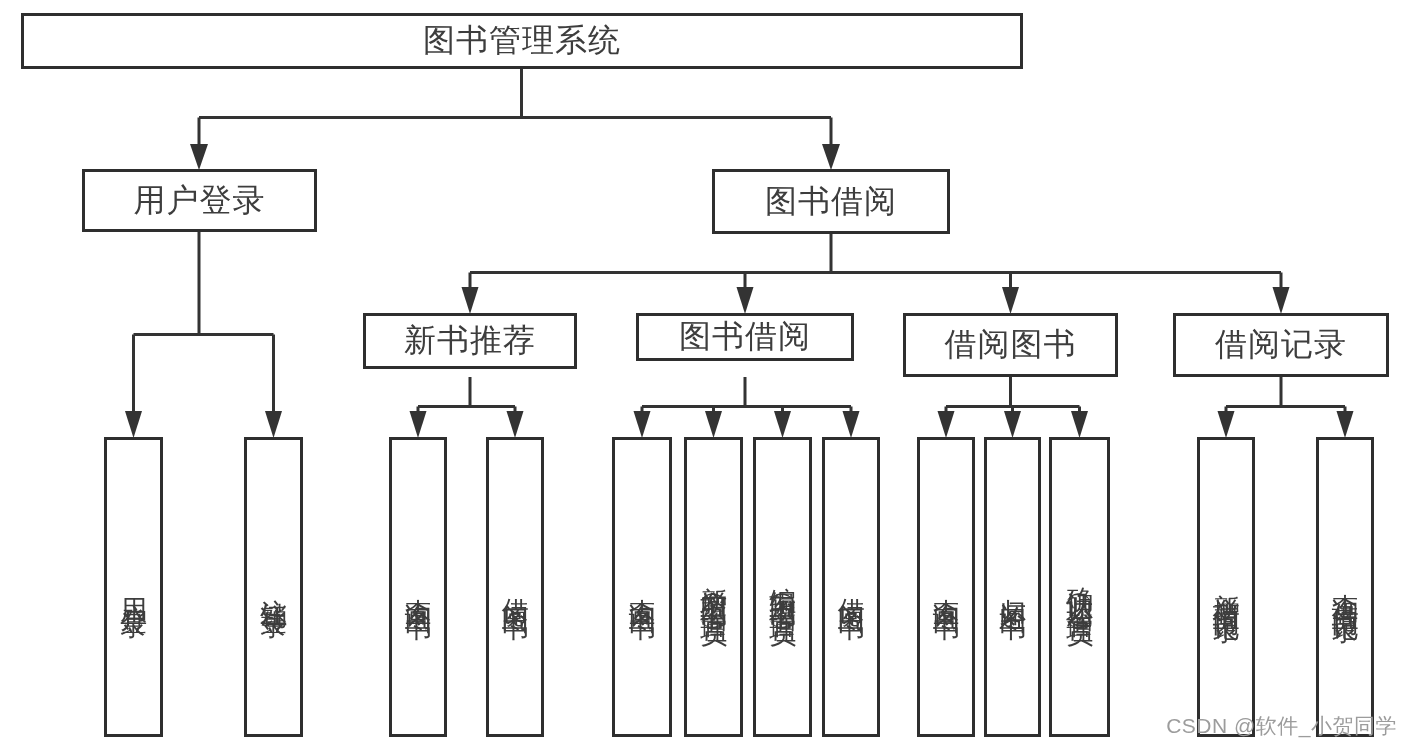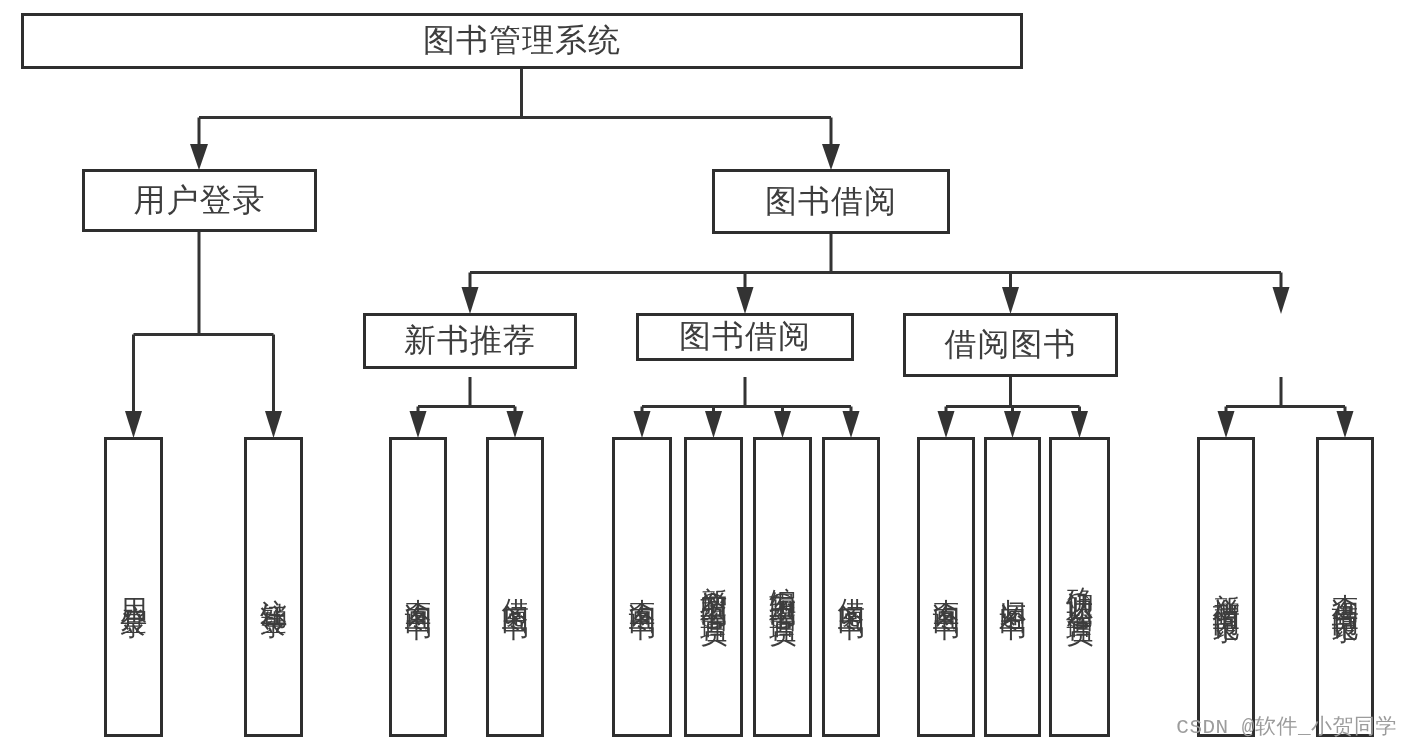--- a/index.html
+++ b/index.html
@@ -14,21 +14,21 @@
     display:flex; align-items:center; justify-content:center;
     color:#3d3d3d;
   }
   .h { font-size:32px; letter-spacing:1px; white-space:nowrap; }
   .v span {
     writing-mode:vertical-rl; text-orientation:mixed;
     font-size:27px; letter-spacing:5px; line-height:1.05; white-space:nowrap;
   }
   #watermark {
     position:absolute; right:8px; top:712px;
-    font-size:21px; color:#9c9c9c; letter-spacing:0.5px; white-space:nowrap;font-family:Liberation Mono, monospace;
+    font-size:21px; color:#9c9c9c; letter-spacing:0.5px; white-space:nowrap;
   }
 </style>
 </head>
 <body>
 
 <div id="canvas">
 
   <svg id="wires" viewBox="0 0 1405 747" xmlns="http://www.w3.org/2000/svg">
     <g stroke="#333333" stroke-width="3" fill="none">
       <path d="M521.5 69 V117.5 M199 117.5 H831 M199 117.5 V146 M831 117.5 V146"></path>
@@ -63,20 +63,21 @@
   </svg>
 
   <div class="box h" style="left:21px;top:13px;width:1002px;height:56px">图书管理系统</div>
 
   <div class="box h" style="left:82px;top:169px;width:235px;height:63px">用户登录</div>
   <div class="box h" style="left:712px;top:169px;width:238px;height:65px">图书借阅</div>
 
   <div class="box h" style="left:363px;top:313px;width:214px;height:56px">新书推荐</div>
   <div class="box h" style="left:636px;top:313px;width:218px;height:48px">图书借阅</div>
   <div class="box h" style="left:903px;top:313px;width:215px;height:64px">借阅图书</div>
+  <div class="box h" style="left:1173px;top:313px;width:216px;height:64px">借阅记录</div>
 
   <div class="box v" style="left:104px;top:437px;width:59px;height:300px">
     <span>用户登录</span>
   </div>
   <div class="box v" style="left:244px;top:437px;width:59px;height:300px">
     <span>注销登录</span>
   </div>
 
   <div class="box v" style="left:389px;top:437px;width:58px;height:300px">
     <span>查询图书</span>

